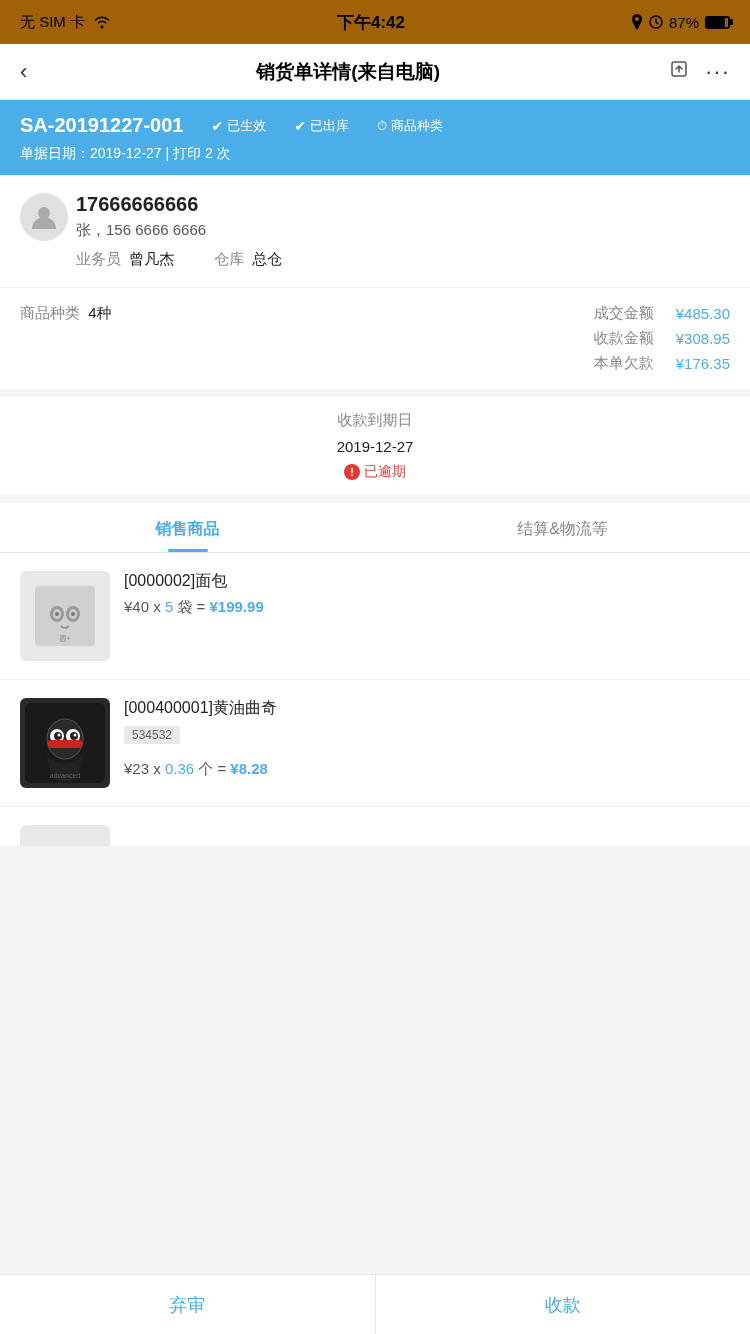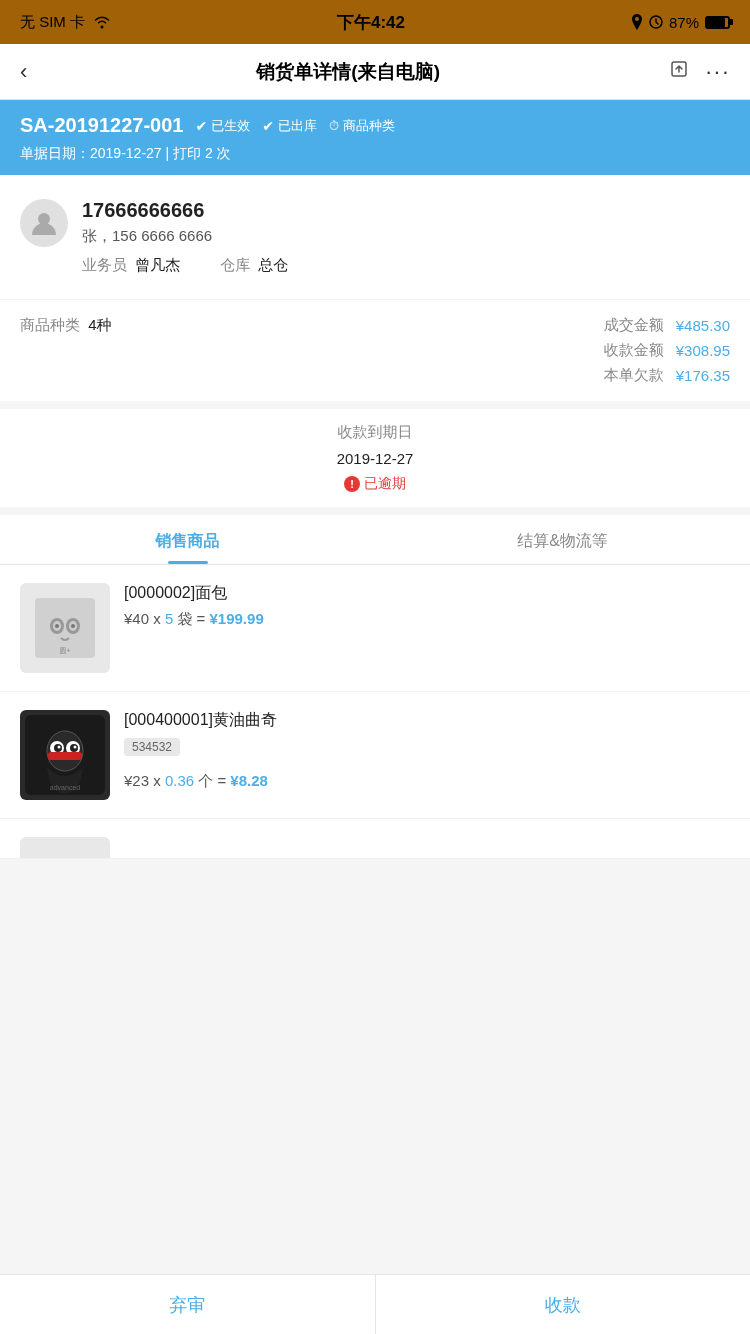--- a/index.html
+++ b/index.html
@@ -80,21 +80,21 @@
     }
 
     
     .header-banner {
       background: #4BAEE8;
       padding: 14px 20px 12px;
     }
     .banner-top {
       display: flex;
       align-items: center;
-      gap: 12px;
+      gap: 28px;
       margin-bottom: 8px;
     }
     .order-id {
       font-size: 20px;
       font-weight: 700;
       color: #fff;
     }
     .badge {
       display: inline-flex;
       align-items: center;
@@ -105,24 +105,24 @@
     .badge .check-icon { font-size: 14px; }
     .badge-clock { font-size: 13px; }
     .banner-sub {
       font-size: 14px;
       color: #fff;
     }
 
     
     .customer-section {
       background: #fff;
-      padding: 24px 20px;
+      padding: 18px 20px;
       display: flex;
       align-items: flex-start;
-      gap: 14px;
+      gap: 8px;
       border-bottom: 1px solid #f0f0f0;
     }
     .avatar {
       width: 48px; height: 48px;
       border-radius: 50%;
       background: #E0E0E0;
       display: flex;
       align-items: center;
       justify-content: center;
       flex-shrink: 0;
@@ -158,21 +158,21 @@
       border-bottom: 8px solid #f5f5f5;
     }
     .summary-left { font-size: 15px; color: #555; }
     .summary-left .label { color: #888; }
     .summary-left .value { color: #222; margin-left: 4px; font-weight: 500; }
     .summary-right { text-align: right; }
     .summary-row {
       display: flex;
       justify-content: flex-end;
       align-items: center;
-      gap: 12px;
+      gap: 22px;
       margin-bottom: 6px;
       font-size: 15px;
     }
     .summary-row:last-child { margin-bottom: 0; }
     .summary-row-label { color: #888; }
     .summary-row-amount { color: #4BAEE8; font-weight: 500; }
 
     
     .due-section {
       background: #fff;

